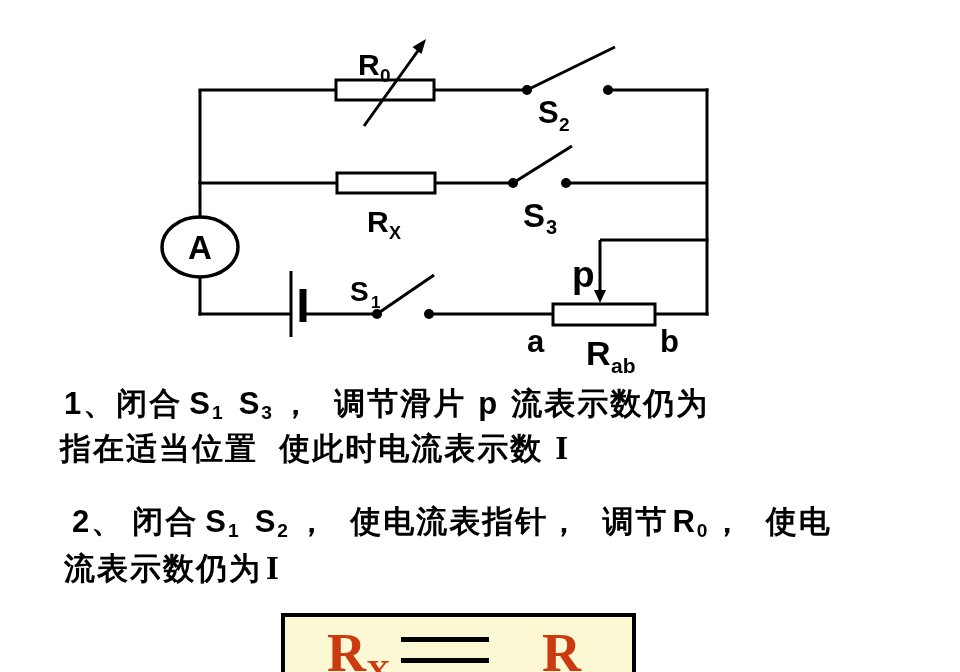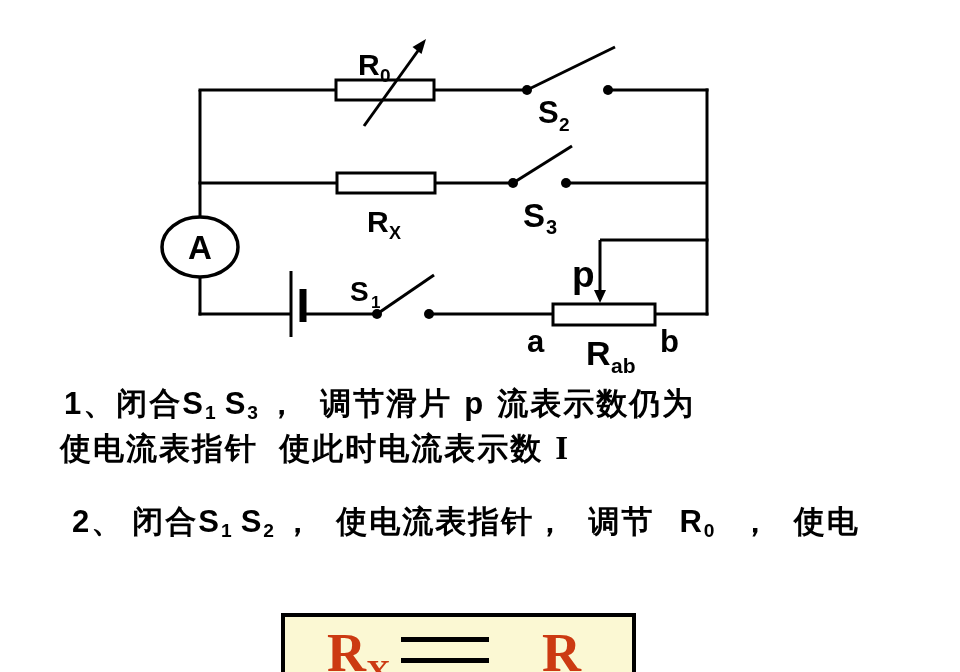--- a/index.html
+++ b/index.html
@@ -8,22 +8,22 @@
   svg{position:absolute;left:0;top:0;}
   svg text{font-family:"Liberation Sans",sans-serif;font-weight:bold;fill:#000;}
 
   .iline{position:absolute;white-space:pre;font-weight:bold;color:#000;
          font-size:31px;letter-spacing:2px;line-height:40px;}
   .iline sub{font-size:0.62em;letter-spacing:0;line-height:0;vertical-align:-0.28em;}
   #line1{left:64px;top:384px;}
   #line2{left:60px;top:428px;}
   #line3{left:72px;top:502px;}
   #line4{left:64px;top:548px;}
-  .m2{margin-left:0;}  .m8{margin-left:8px;}
-  .m10{margin-left:25px;} .m12{margin-left:12px;} .m14{margin-left:9px;}
+  .m2{margin-left:7px;}  .m8{margin-left:8px;}
+  .m10{margin-left:4px;} .m12{margin-left:12px;} .m14{margin-left:16px;}
   .serif-i{font-family:"Liberation Serif",serif;font-size:33px;margin-left:12px;}
   .serif-i-tight{font-family:"Liberation Serif",serif;font-size:33px;margin-left:4px;}
 
   .formula-box{position:absolute;left:281px;top:613px;width:355px;height:85px;
                box-sizing:border-box;border:4px solid #000;background:#fbf8d3;}
   .f-lhs,.f-rhs{position:absolute;font-family:"Liberation Serif",serif;font-weight:bold;
                 color:#cc3a12;font-size:54px;line-height:1;}
   .f-lhs{left:42px;top:9px;}
   .f-rhs{left:257px;top:9px;}
   .f-lhs sub{font-size:34px;vertical-align:-0.35em;letter-spacing:0;line-height:0;}
@@ -97,24 +97,25 @@
     <text x="200" y="259" font-size="33" text-anchor="middle">A</text>
     <text x="572" y="287" font-size="37">p</text>
     <text x="527" y="352" font-size="31">a</text>
     <text x="660" y="352" font-size="31">b</text>
     <text x="586" y="365" font-size="34">R</text>
     <text x="611" y="373" font-size="21">ab</text>
   </svg>
 
   <div id="line1" class="iline"><span>1、</span><span>闭合</span><span class="m2"><span>S</span><sub>1</sub></span><span class="m14"><span>S</span><sub>3</sub></span><span class="m8">，  调节滑片</span><span class="m12">p</span><span class="m12">流表示数仍为</span></div>
 
-  <div id="line2" class="iline"><span>使电流表指针  使此时电流表示数</span><span class="serif-i">I</span></div>
+  <div id="line2" class="iline"><span>指在适当位置  使此时电流表示数</span><span class="serif-i">I</span></div>
 
   <div id="line3" class="iline"><span>2、</span><span class="m8">闭合</span><span class="m2"><span>S</span><sub>1</sub></span><span class="m14"><span>S</span><sub>2</sub></span><span class="m8">，  使电流表指针，  调节</span><span class="m10"><span>R</span><sub>0</sub></span><span class="m10">，  使电</span></div>
 
+  <div id="line4" class="iline"><span>流表示数仍为</span><span class="serif-i-tight">I</span></div>
 
   <div class="formula-box">
     <span class="f-lhs"><span>R</span><sub>X</sub></span>
     <span class="f-eq">
       <span class="bar"></span>
       <span class="bar bar2"></span>
       <span class="sr">=</span>
     </span>
     <span class="f-rhs">R</span>
   </div>

